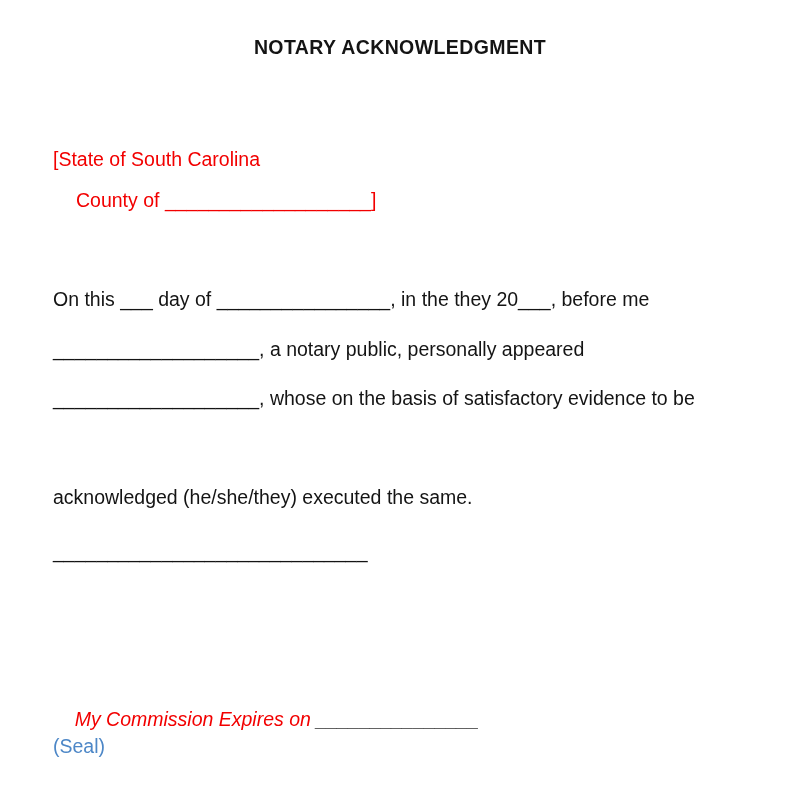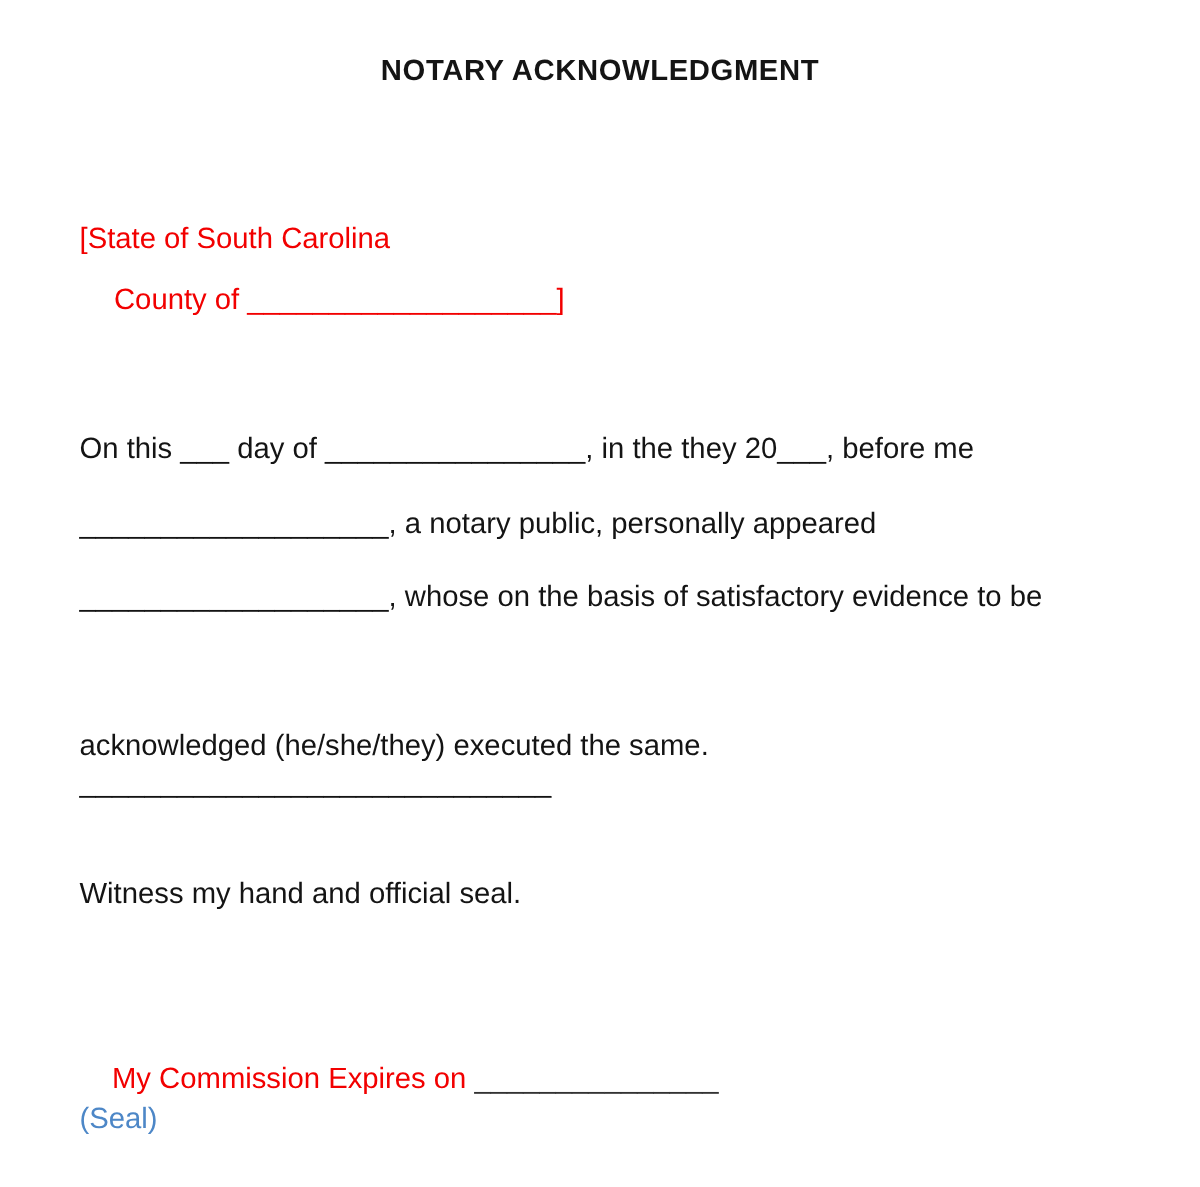--- a/index.html
+++ b/index.html
@@ -36,24 +36,24 @@
   .blue  { color: var(--blue, #4d87c7); }
   .blank-dark { color: var(--blank, #333333); }
 
   .pos-state      { top: 148px; text-align: center; }
   .pos-county     { top: 189px; margin-left: 23px; }
   .pos-p1         { top: 288px; }
   .pos-p2         { top: 338px; text-align: center; }
   .pos-p3         { top: 387px; }
   .pos-p4         { top: 437px; }
   .pos-p5         { top: 486px; }
-  .pos-signature  { top: 511px; text-align: right; }
+  .pos-signature  { top: 540px; text-align: right; }
   .pos-witness    { top: 585px; }
   .pos-printname  { top: 636px; }
-  .pos-commission { top: 685px; }
+  .pos-commission { top: 685px; font-style: italic; }
   .pos-seal       { top: 735px; }
 </style>
 </head>
 <body>
 
 <div class="page" style="--red: #f20000; --blue: #4d87c7; --ink: #141414; --blank: #333333; --paper: #ffffff;">
 
   <div class="doc-title">NOTARY ACKNOWLEDGMENT</div>
 
   <div class="line red pos-state">[State of South Carolina</div>
@@ -64,21 +64,20 @@
 
   <div class="line pos-p2">___________________, a notary public, personally appeared</div>
 
   <div class="line pos-p3">___________________, whose on the basis of satisfactory evidence to be</div>
 
 
   <div class="line pos-p5">acknowledged (he/she/they) executed the same.</div>
 
   <div class="line pos-signature">_____________________________</div>
 
-  <div class="line pos-witness">Witness my hand and official seal.</div>
 
 
   <div class="line pos-commission">
     <span class="red">My Commission Expires on </span><span class="blank-dark">_______________</span>
   </div>
 
   <div class="line blue pos-seal">(Seal)</div>
 
 </div>
 

